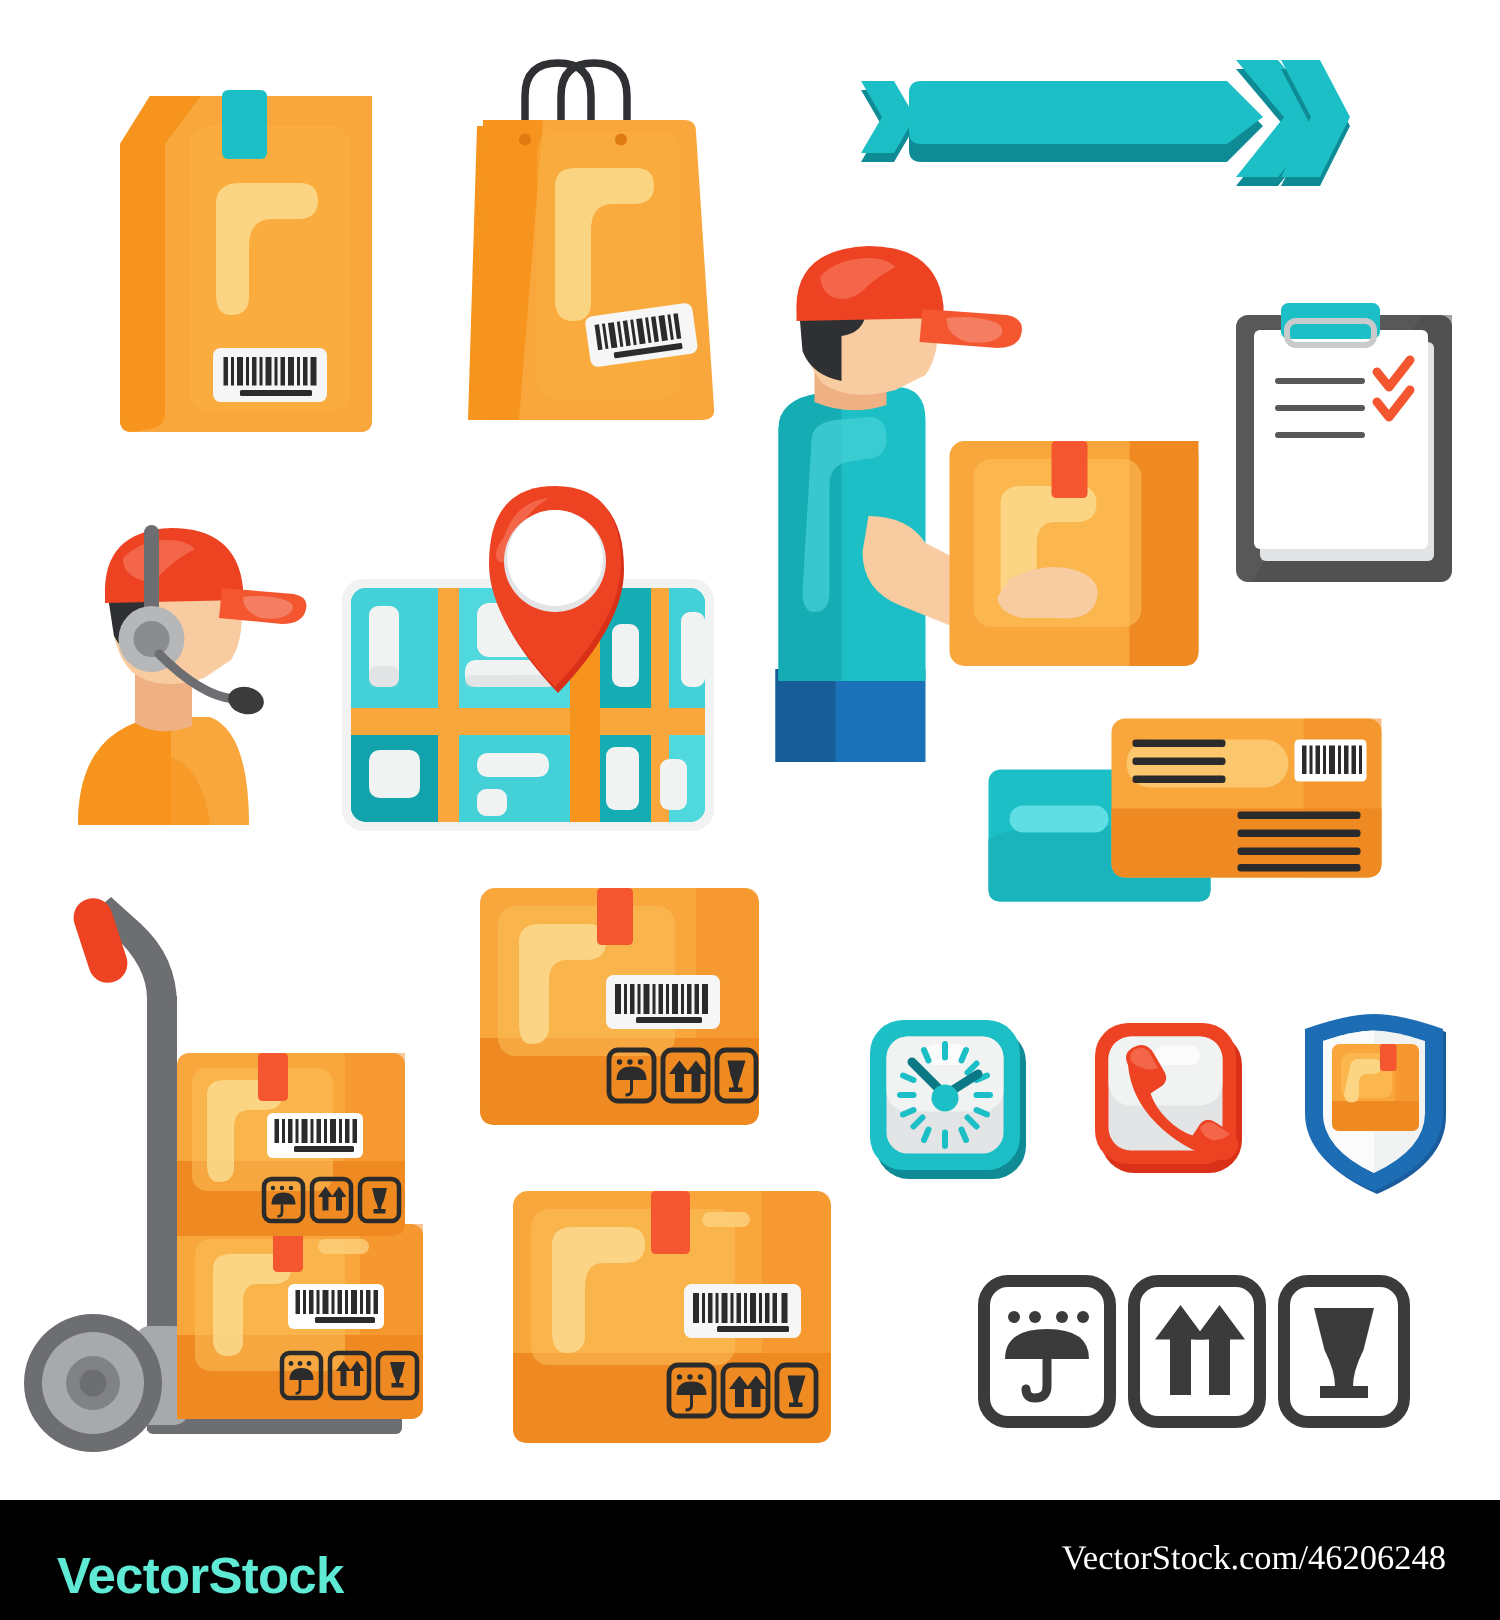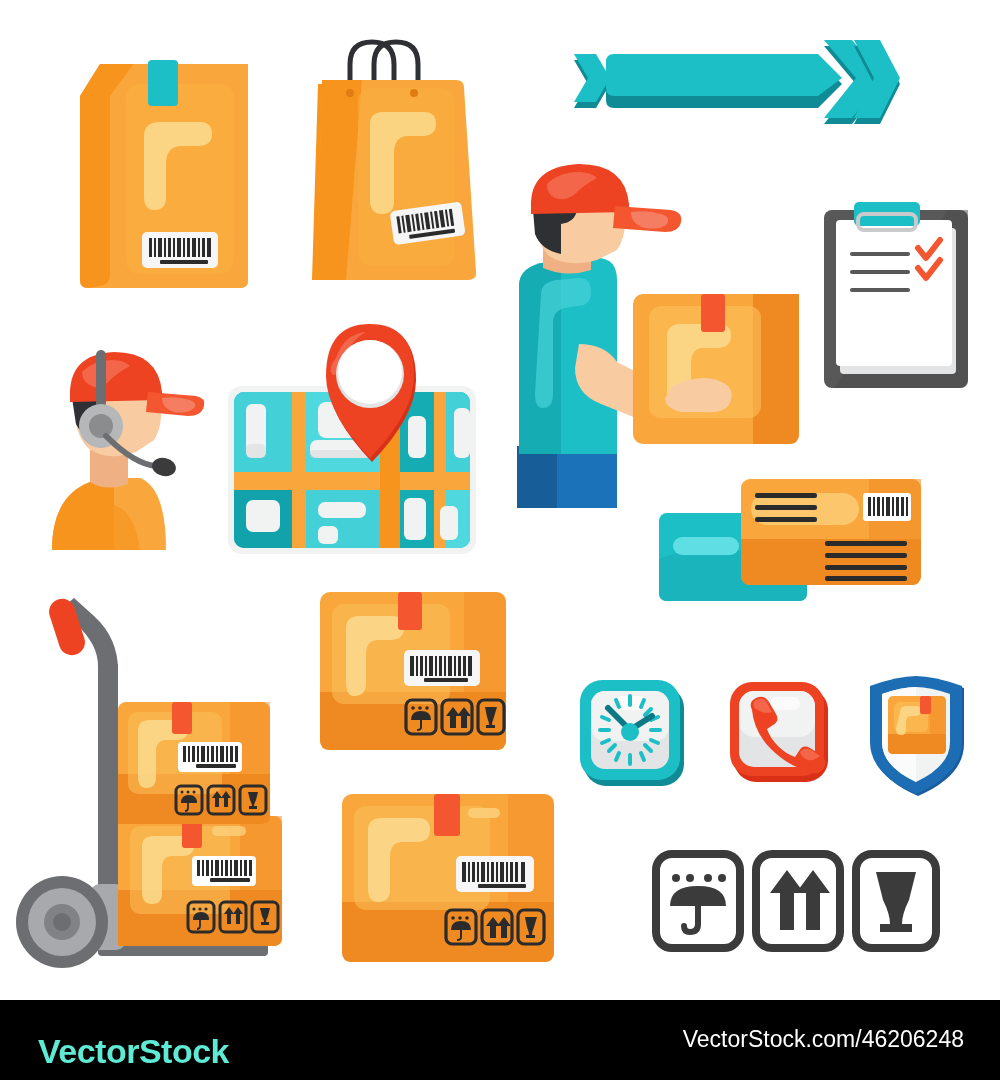--- a/index.html
+++ b/index.html
@@ -2,21 +2,21 @@
 <html><head>
 <meta charset="utf-8">
 <style>
   html,body{margin:0;padding:0;background:#fff;}
   body{width:1000px;height:1080px;font-family:"Liberation Sans",sans-serif;overflow:hidden;}
   #stage{position:relative;width:1000px;height:1080px;background:#ffffff;}
   .art{position:absolute;}
   
   #footer{position:absolute;left:0;top:1000px;width:1000px;height:80px;background:#000;}
   #footer .brand{position:absolute;left:38px;top:16px;color:#5eead4;font-size:34px;font-weight:bold;letter-spacing:-.5px;font-family:"Liberation Sans",sans-serif;margin-top:16px;}
-  #footer .url{position:absolute;right:36px;top:26px;color:#fff;font-size:23px;font-family:Liberation Sans, sans-serif;}
+  #footer .url{position:absolute;right:36px;top:26px;color:#fff;font-size:23px;font-family:Liberation Serif, serif;}
   svg{display:block;overflow:visible;}
 </style>
 </head>
 <body>
 
 <div id="stage">
 
   <div class="art" style="left:48px;top:40px;width:220px;height:250px;">
     <svg width="220" height="250" viewBox="0 0 220 250">
       <path d="M32 56 L52 24 L200 24 L200 240 Q200 248 192 248 L40 248 Q32 248 32 240 Z" fill="#F9A73C"></path>

